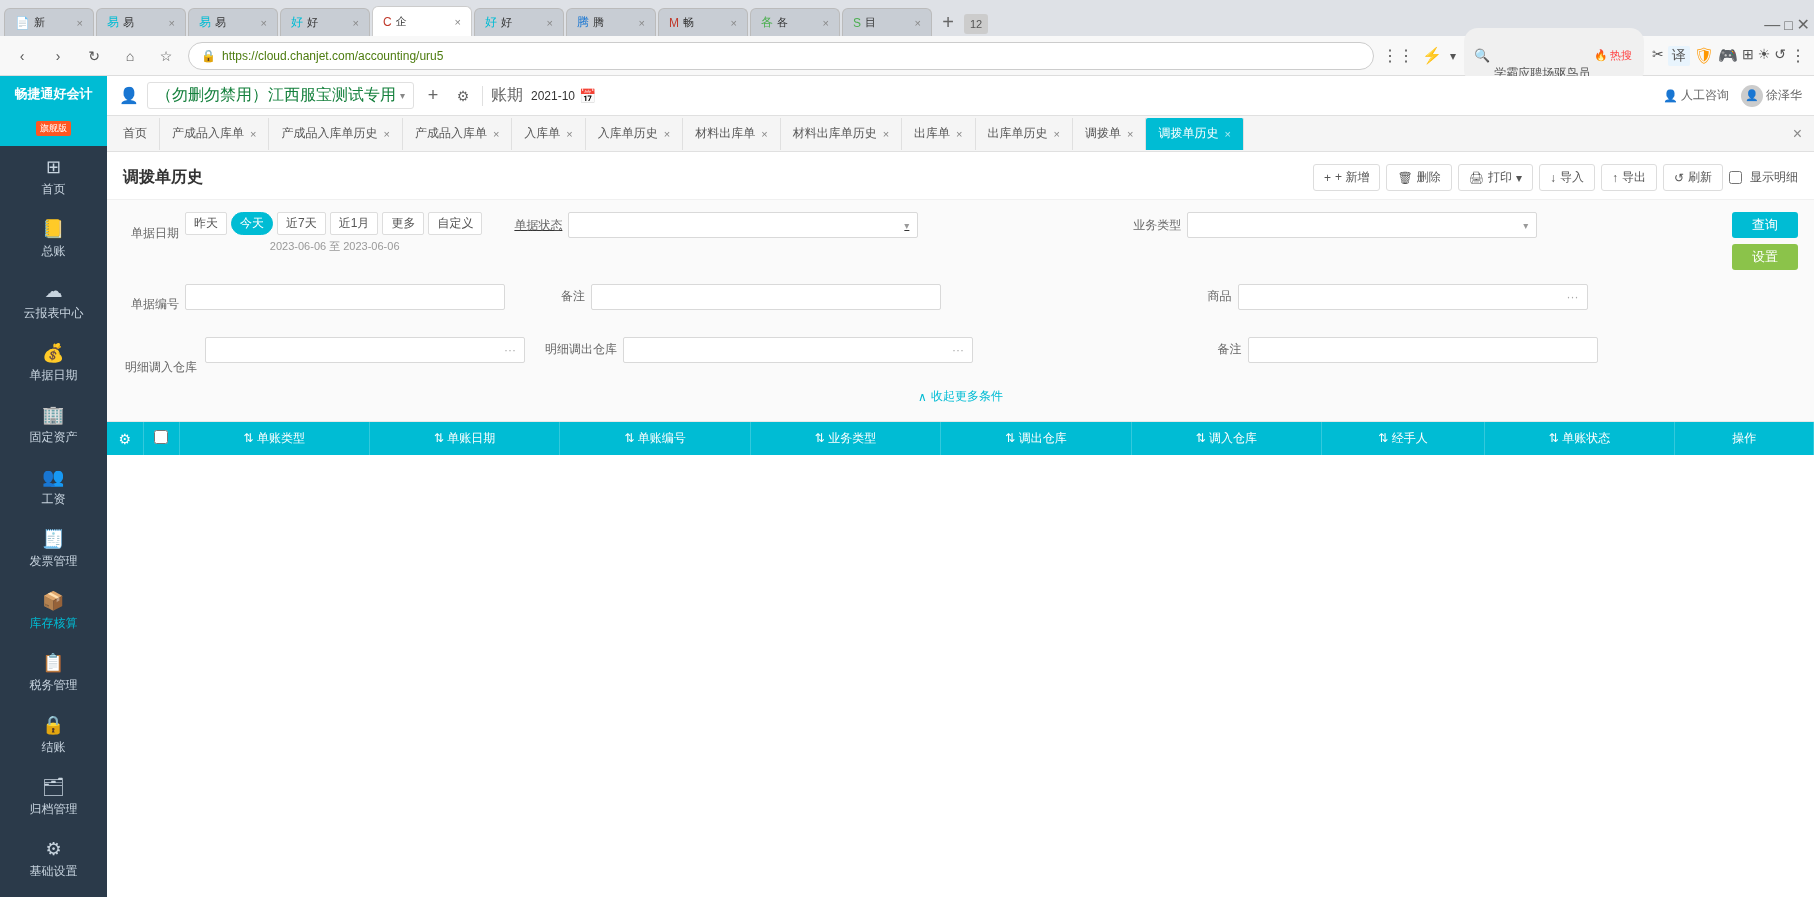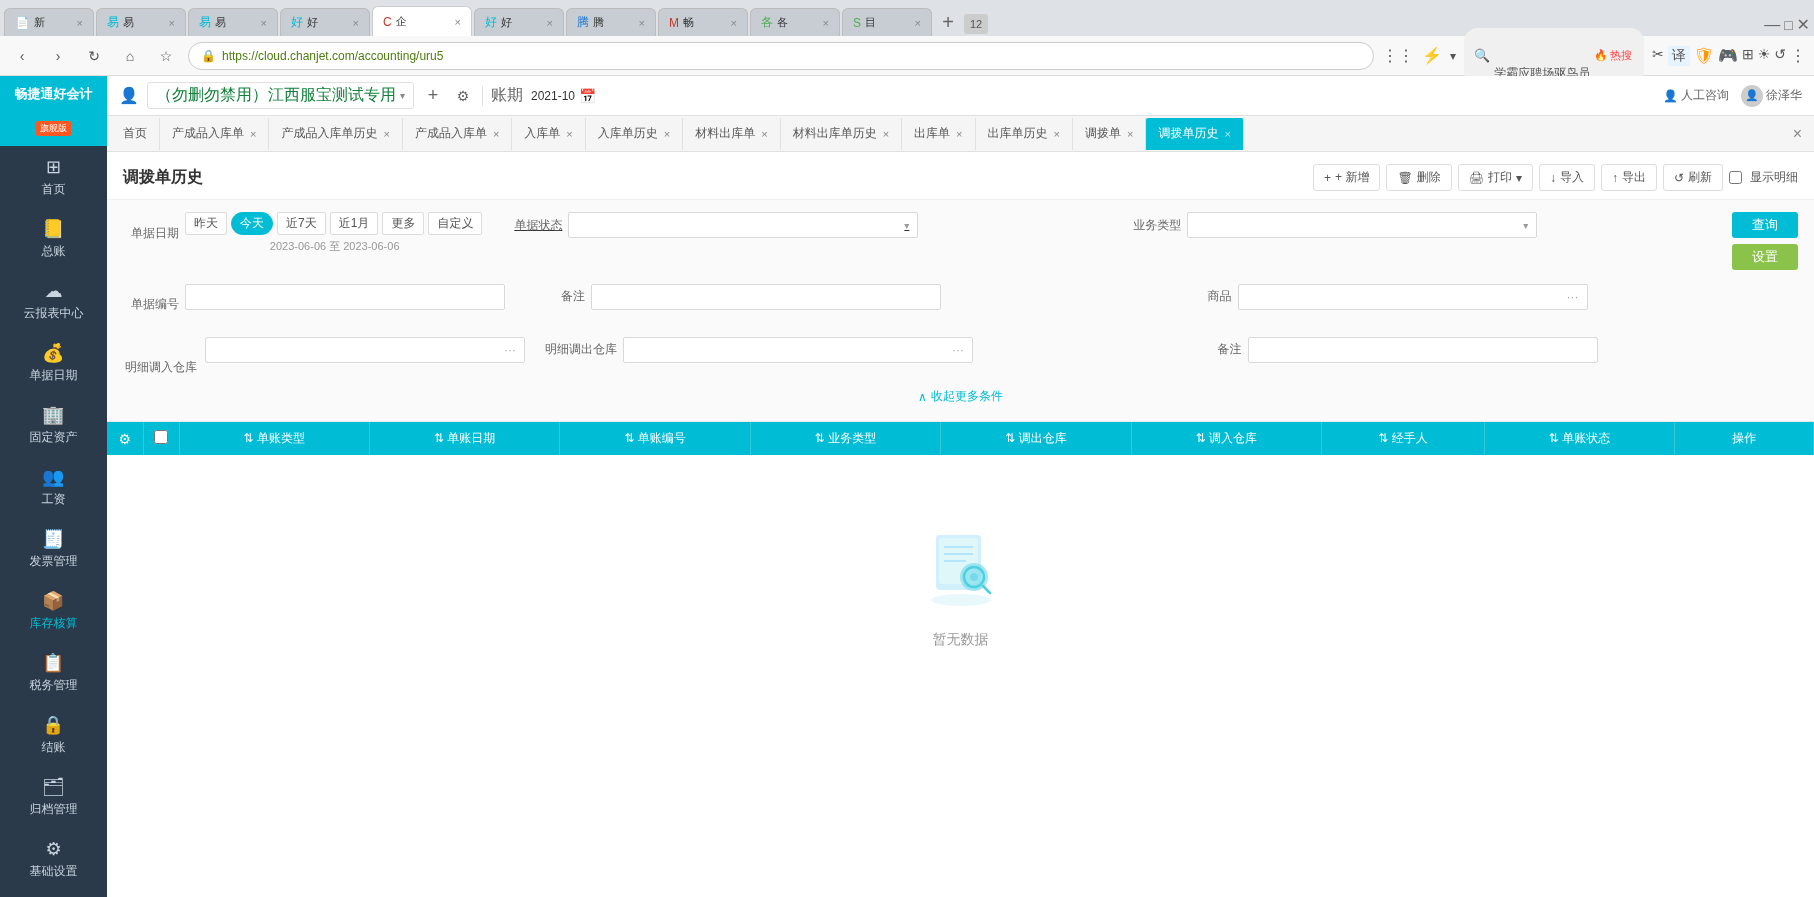--- a/index.html
+++ b/index.html
@@ -502,33 +502,16 @@
               </th>
               <th style="min-width:60px;">
                 <span>操作</span>
               </th>
             </tr>
           </thead>
           <tbody>
           </tbody>
         </table>
 
-        <div class="empty-state">
-          <div class="empty-icon">
-            <svg width="100" height="100" viewBox="0 0 100 100" xmlns="http://www.w3.org/2000/svg">
-              <ellipse cx="50" cy="85" rx="30" ry="6" fill="#e0f5f8" opacity="0.7"></ellipse>
-              <rect x="25" y="20" width="45" height="55" rx="4" fill="#b3e5fc" opacity="0.6"></rect>
-              <rect x="28" y="23" width="39" height="46" rx="3" fill="#e0f7fa"></rect>
-              <line x1="33" y1="32" x2="62" y2="32" stroke="#b3e5fc" stroke-width="2"></line>
-              <line x1="33" y1="39" x2="62" y2="39" stroke="#b3e5fc" stroke-width="2"></line>
-              <line x1="33" y1="46" x2="55" y2="46" stroke="#b3e5fc" stroke-width="2"></line>
-              <circle cx="63" cy="62" r="14" fill="#80deea" opacity="0.7"></circle>
-              <circle cx="63" cy="62" r="10" fill="none" stroke="#4dd0e1" stroke-width="2.5"></circle>
-              <line x1="72" y1="71" x2="79" y2="78" stroke="#4dd0e1" stroke-width="2.5" stroke-linecap="round"></line>
-              <circle cx="63" cy="62" r="4" fill="#4dd0e1" opacity="0.5"></circle>
-            </svg>
-          </div>
-          <div class="empty-text">暂无数据</div>
-        </div>
       </div>
     </div>
   </div>
 </div>
 
 </body></html>

